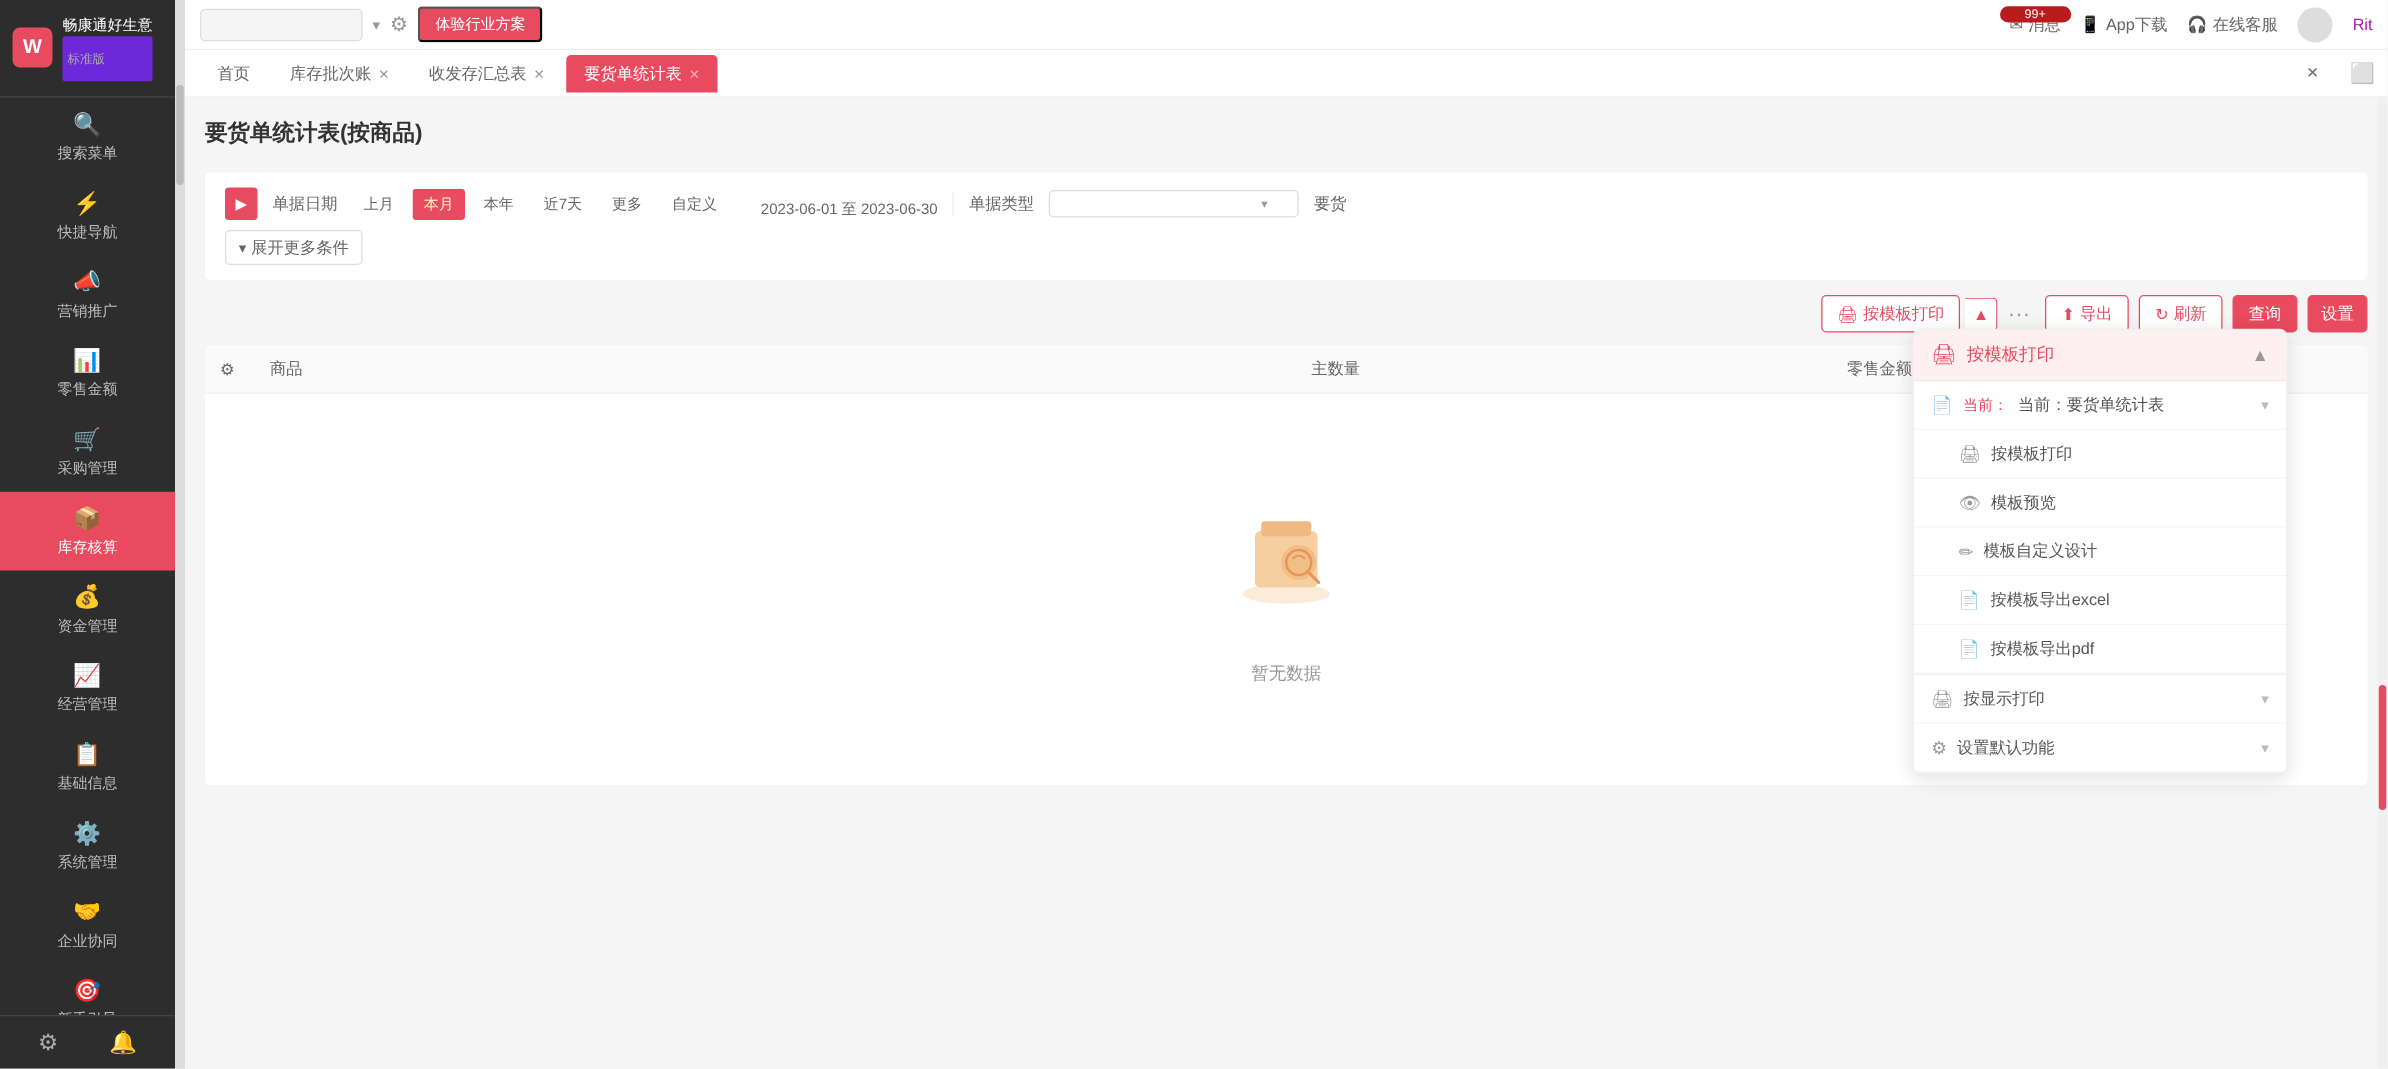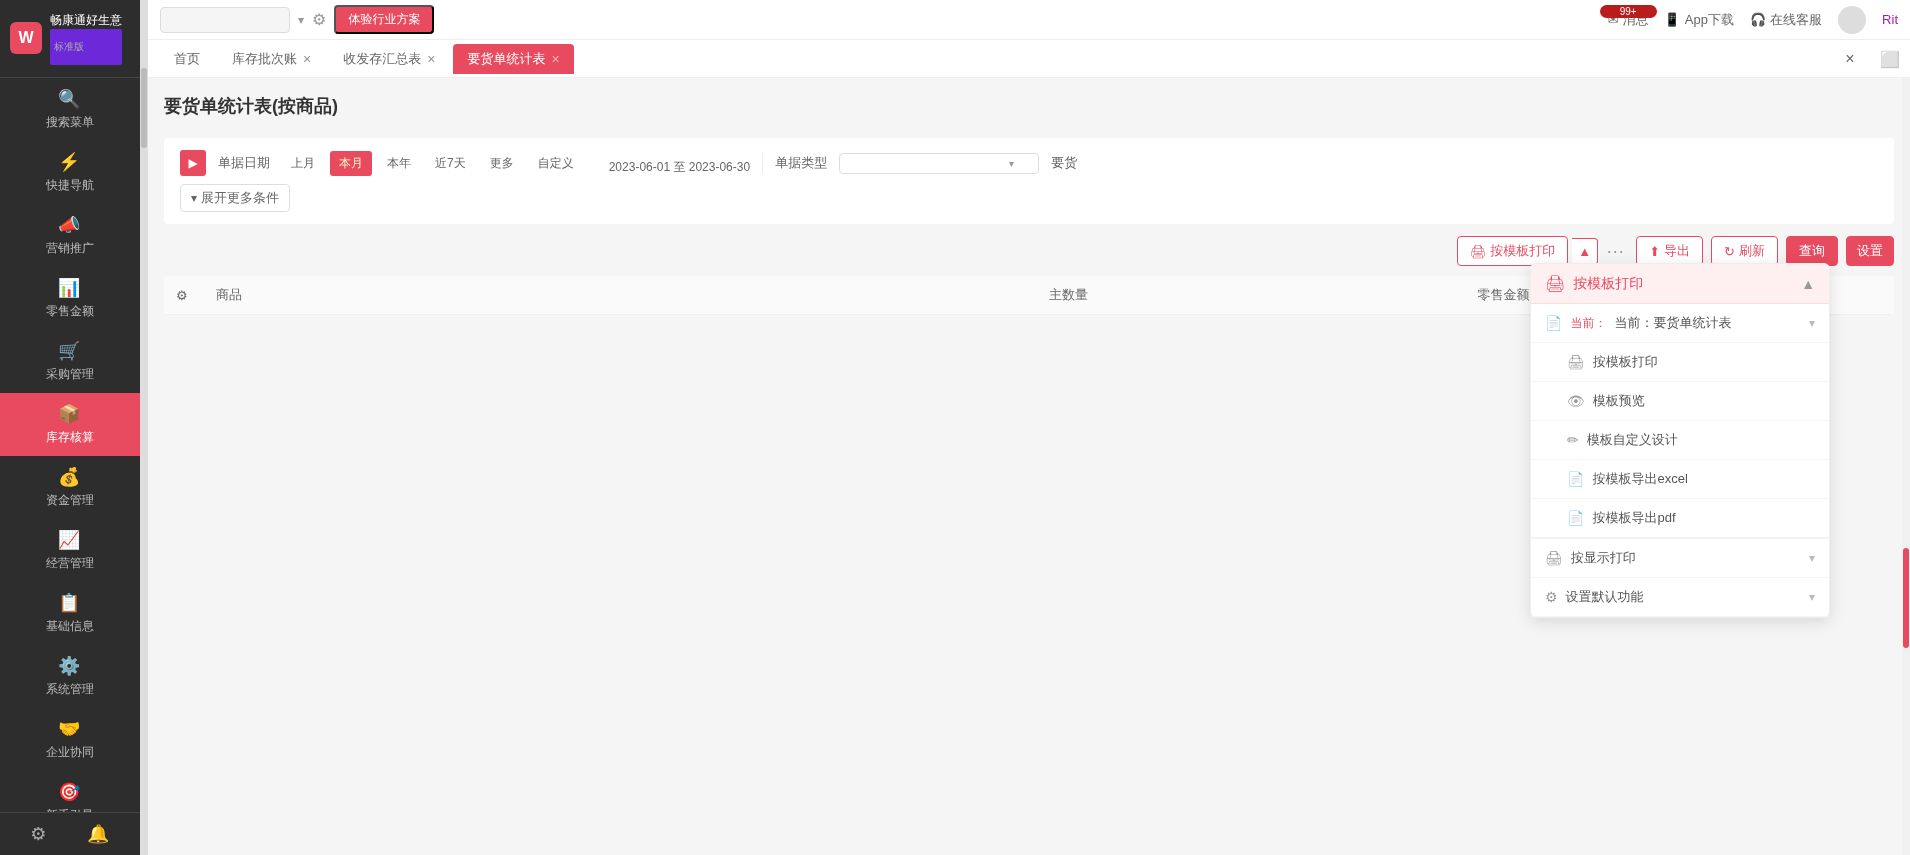--- a/index.html
+++ b/index.html
@@ -298,20 +298,34 @@
           <span>商品</span>
         </div>
         <div class="th qty-col">
           <span>主数量</span>
         </div>
         <div class="th amount-col">
           <span>零售金额</span>
         </div>
       </div>
 
+      <div class="empty-state">
+        <div class="empty-icon">
+          <svg width="100" height="100" viewBox="0 0 100 100" fill="none" xmlns="http://www.w3.org/2000/svg">
+            <ellipse cx="50" cy="80" rx="35" ry="8" fill="#f5cfa0" opacity="0.4"></ellipse>
+            <rect x="25" y="30" width="50" height="45" rx="4" fill="#f5cfa0"></rect>
+            <rect x="30" y="22" width="40" height="12" rx="3" fill="#f0b980"></rect>
+            <circle cx="60" cy="55" r="14" fill="#f0b980" opacity="0.8"></circle>
+            <circle cx="60" cy="55" r="10" fill="none" stroke="#e8945a" stroke-width="2"></circle>
+            <line x1="68" y1="63" x2="76" y2="71" stroke="#e8945a" stroke-width="2.5" stroke-linecap="round"></line>
+            <path d="M55 52 Q60 47 65 52" stroke="#e8945a" stroke-width="1.5" fill="none"></path>
+          </svg>
+        </div>
+        <div class="empty-text">暂无数据</div>
+      </div>
     </div>
 
     <div class="dropdown-panel">
       <div class="dropdown-header">
         <div class="dropdown-header-left">
           <span class="dropdown-header-icon">🖨</span>
           <span>按模板打印</span>
         </div>
         <span class="dropdown-close-icon">▲</span>
       </div>

